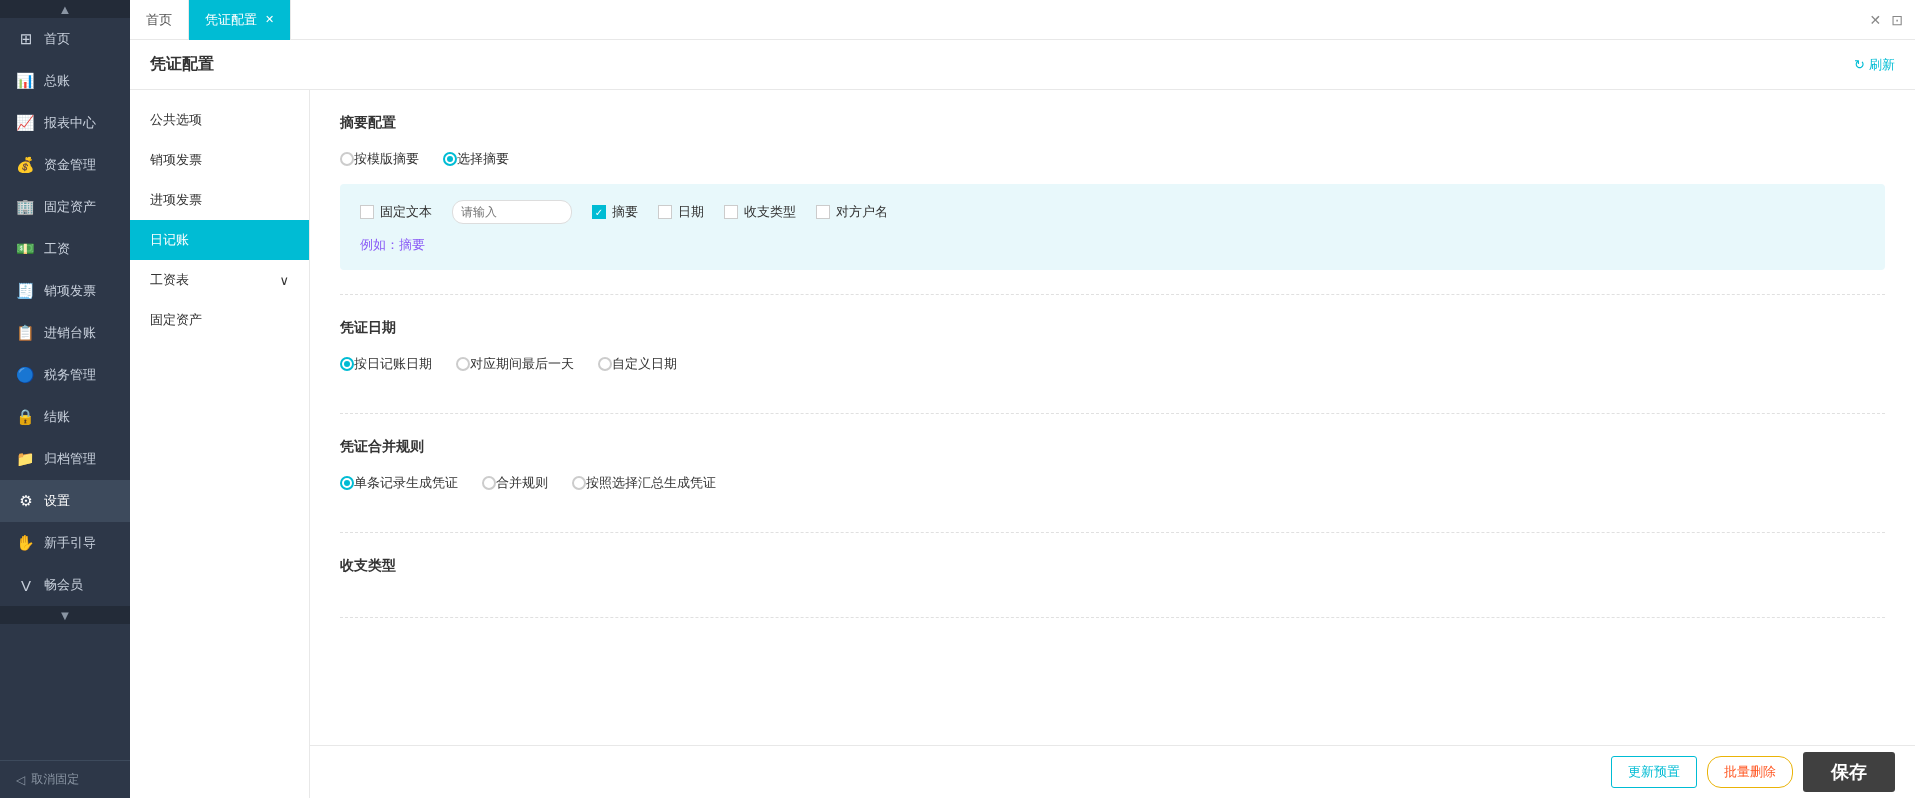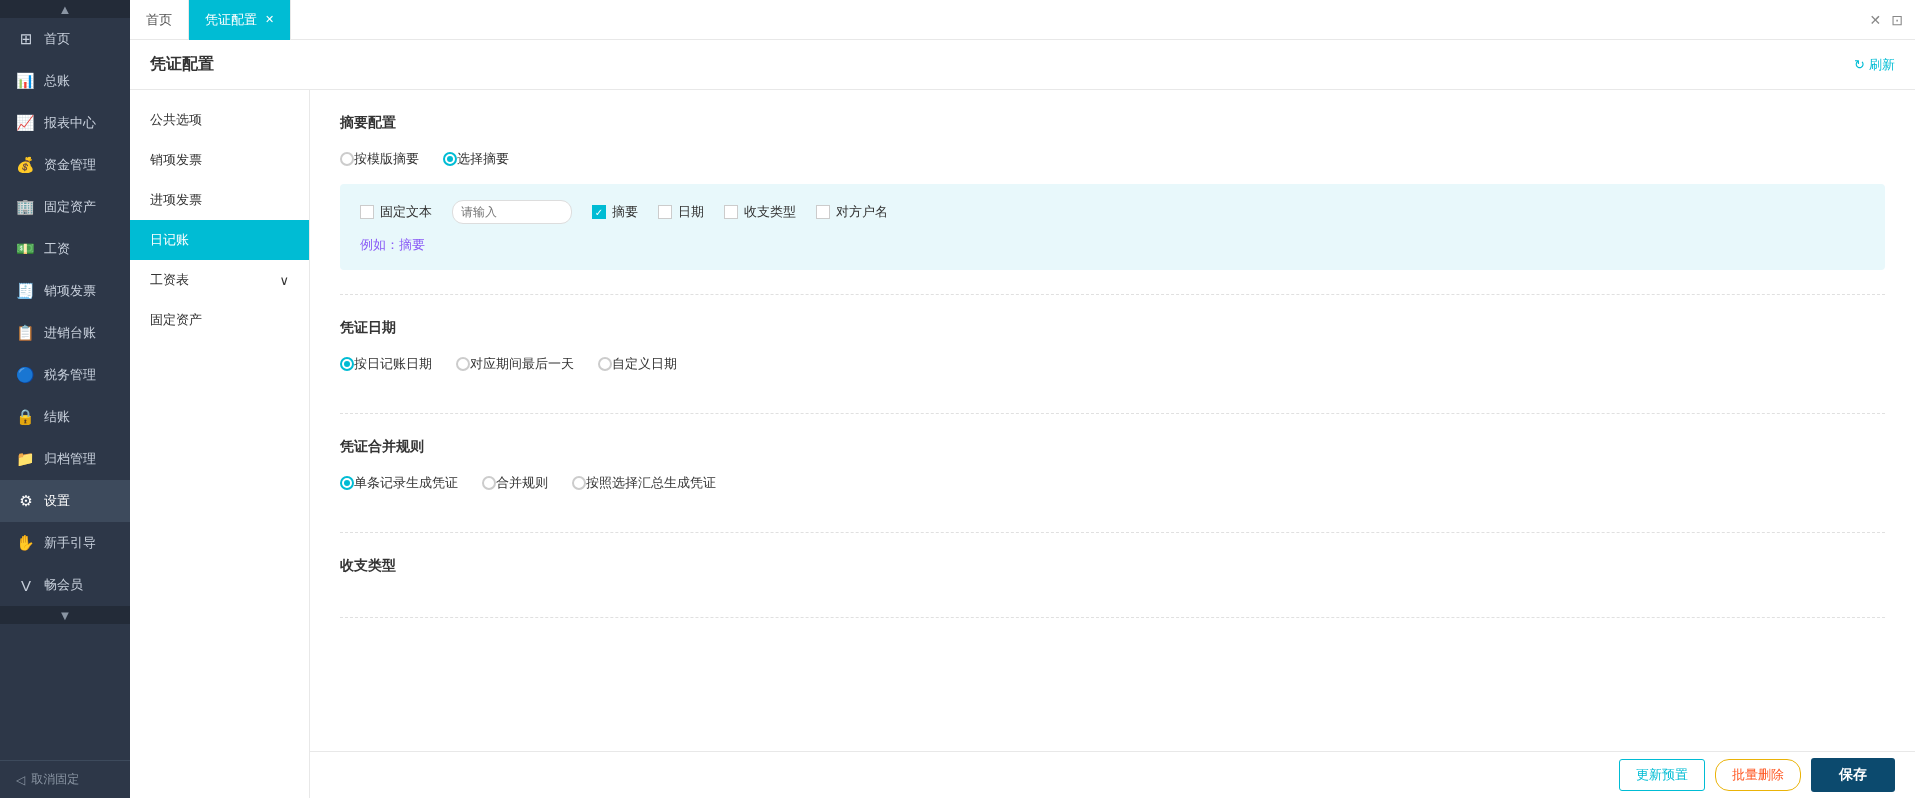--- a/index.html
+++ b/index.html
@@ -272,26 +272,26 @@
       padding: 6px 16px;
       border: 1px solid #00bcd4;
       color: #00bcd4;
       background: #fff;
       border-radius: 3px;
       cursor: pointer;
       font-size: 13px;
     }
     .btn-primary {
       padding: 8px 28px;
-      background: #0c4a6e;
+      background: #404040;
       color: #fff;
       border: none;
       border-radius: 3px;
       cursor: pointer;
-      font-size: 14px;
+      font-size: 18px;
       font-weight: bold;
     }
     .btn-danger-outline {
       padding: 6px 16px;
       border: 1px solid #eab308;
       color: #ff5722;
       background: #fff;
       border-radius: 14px;
       cursor: pointer;
       font-size: 13px;

